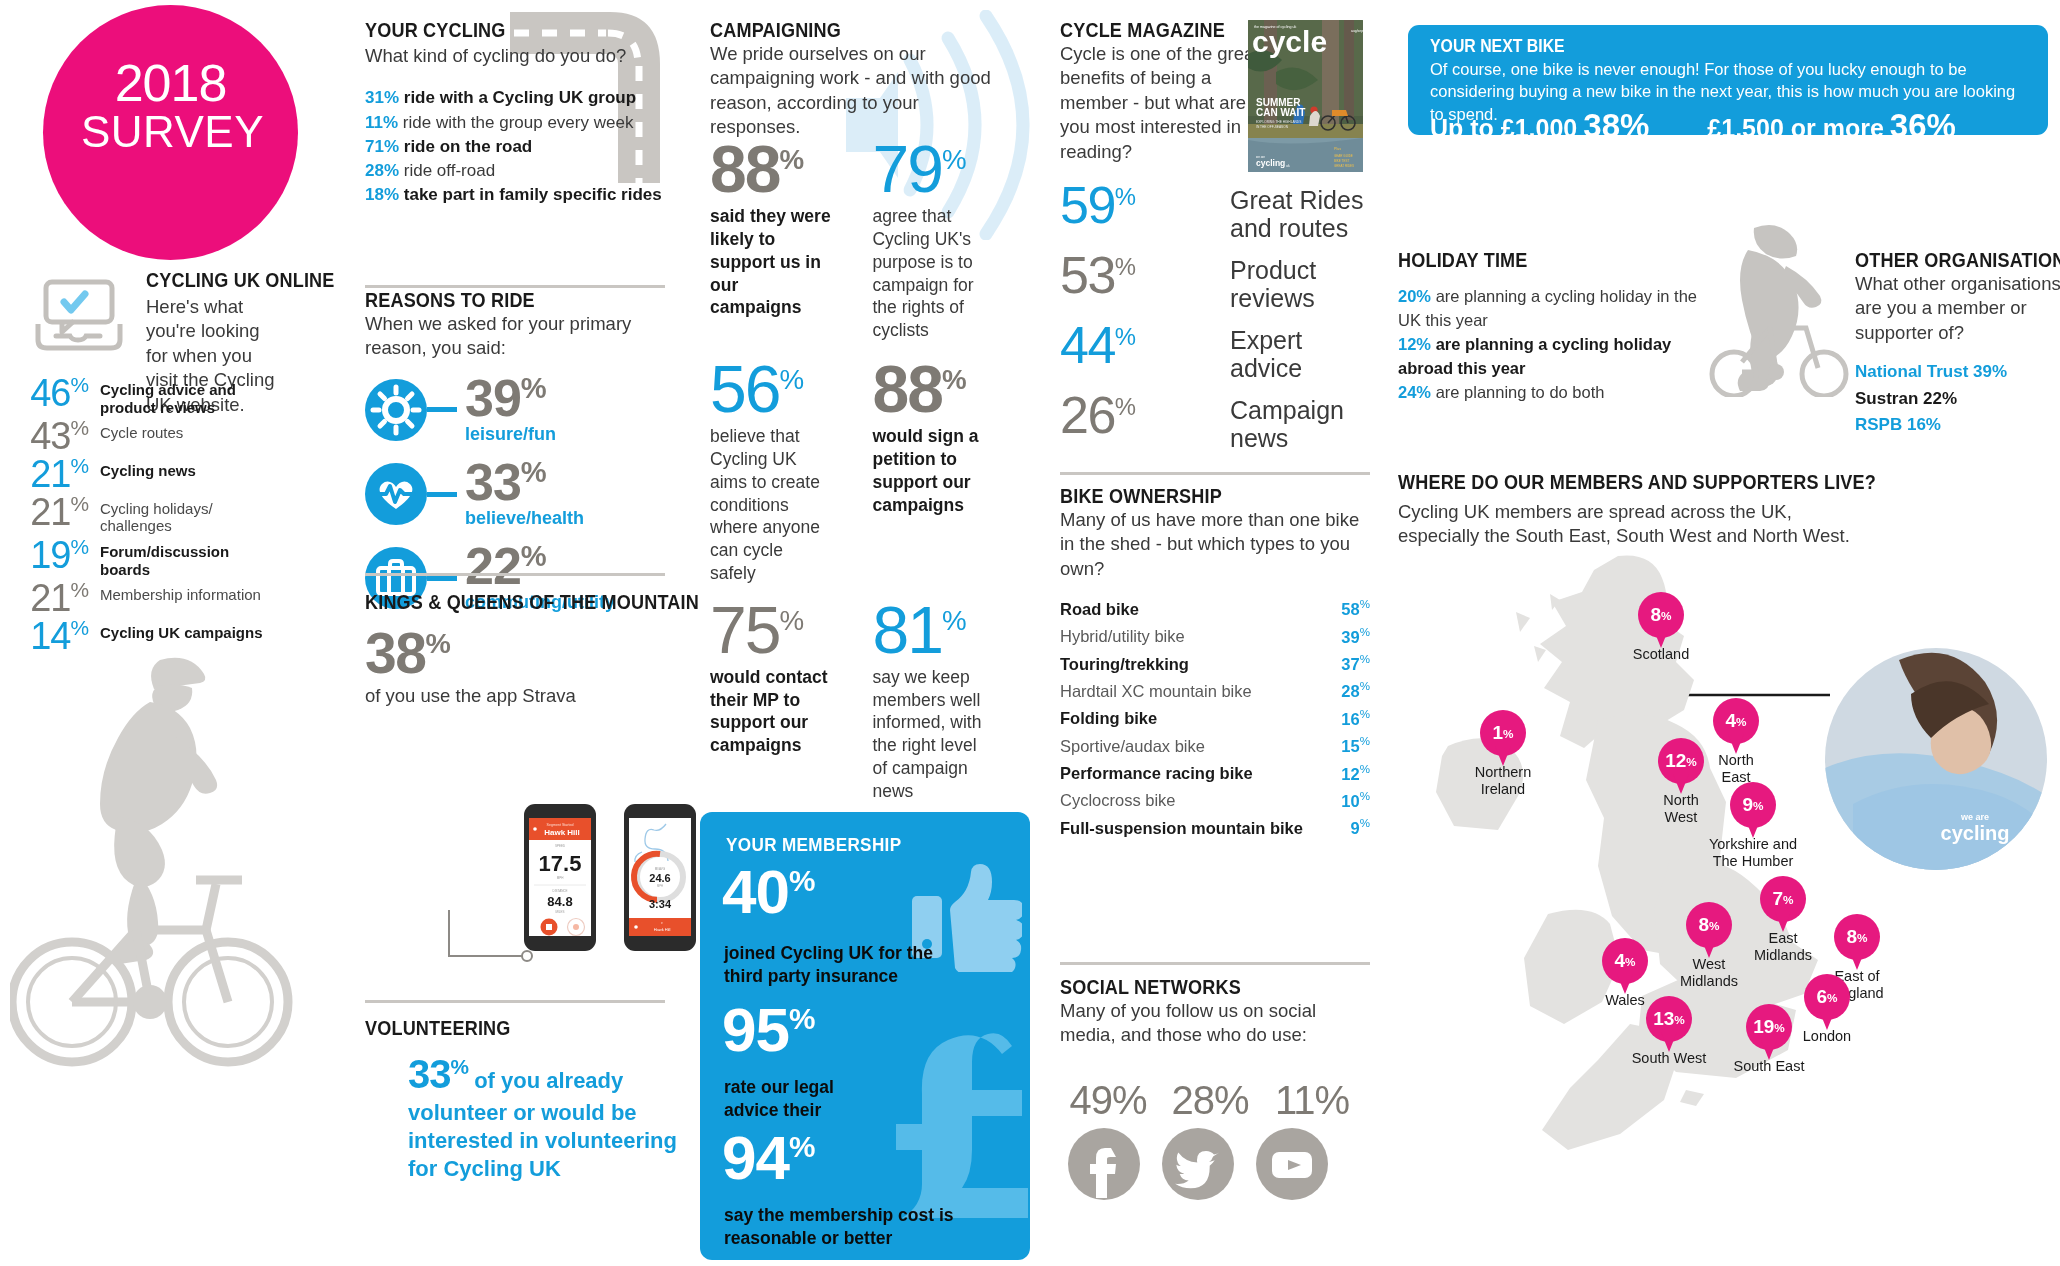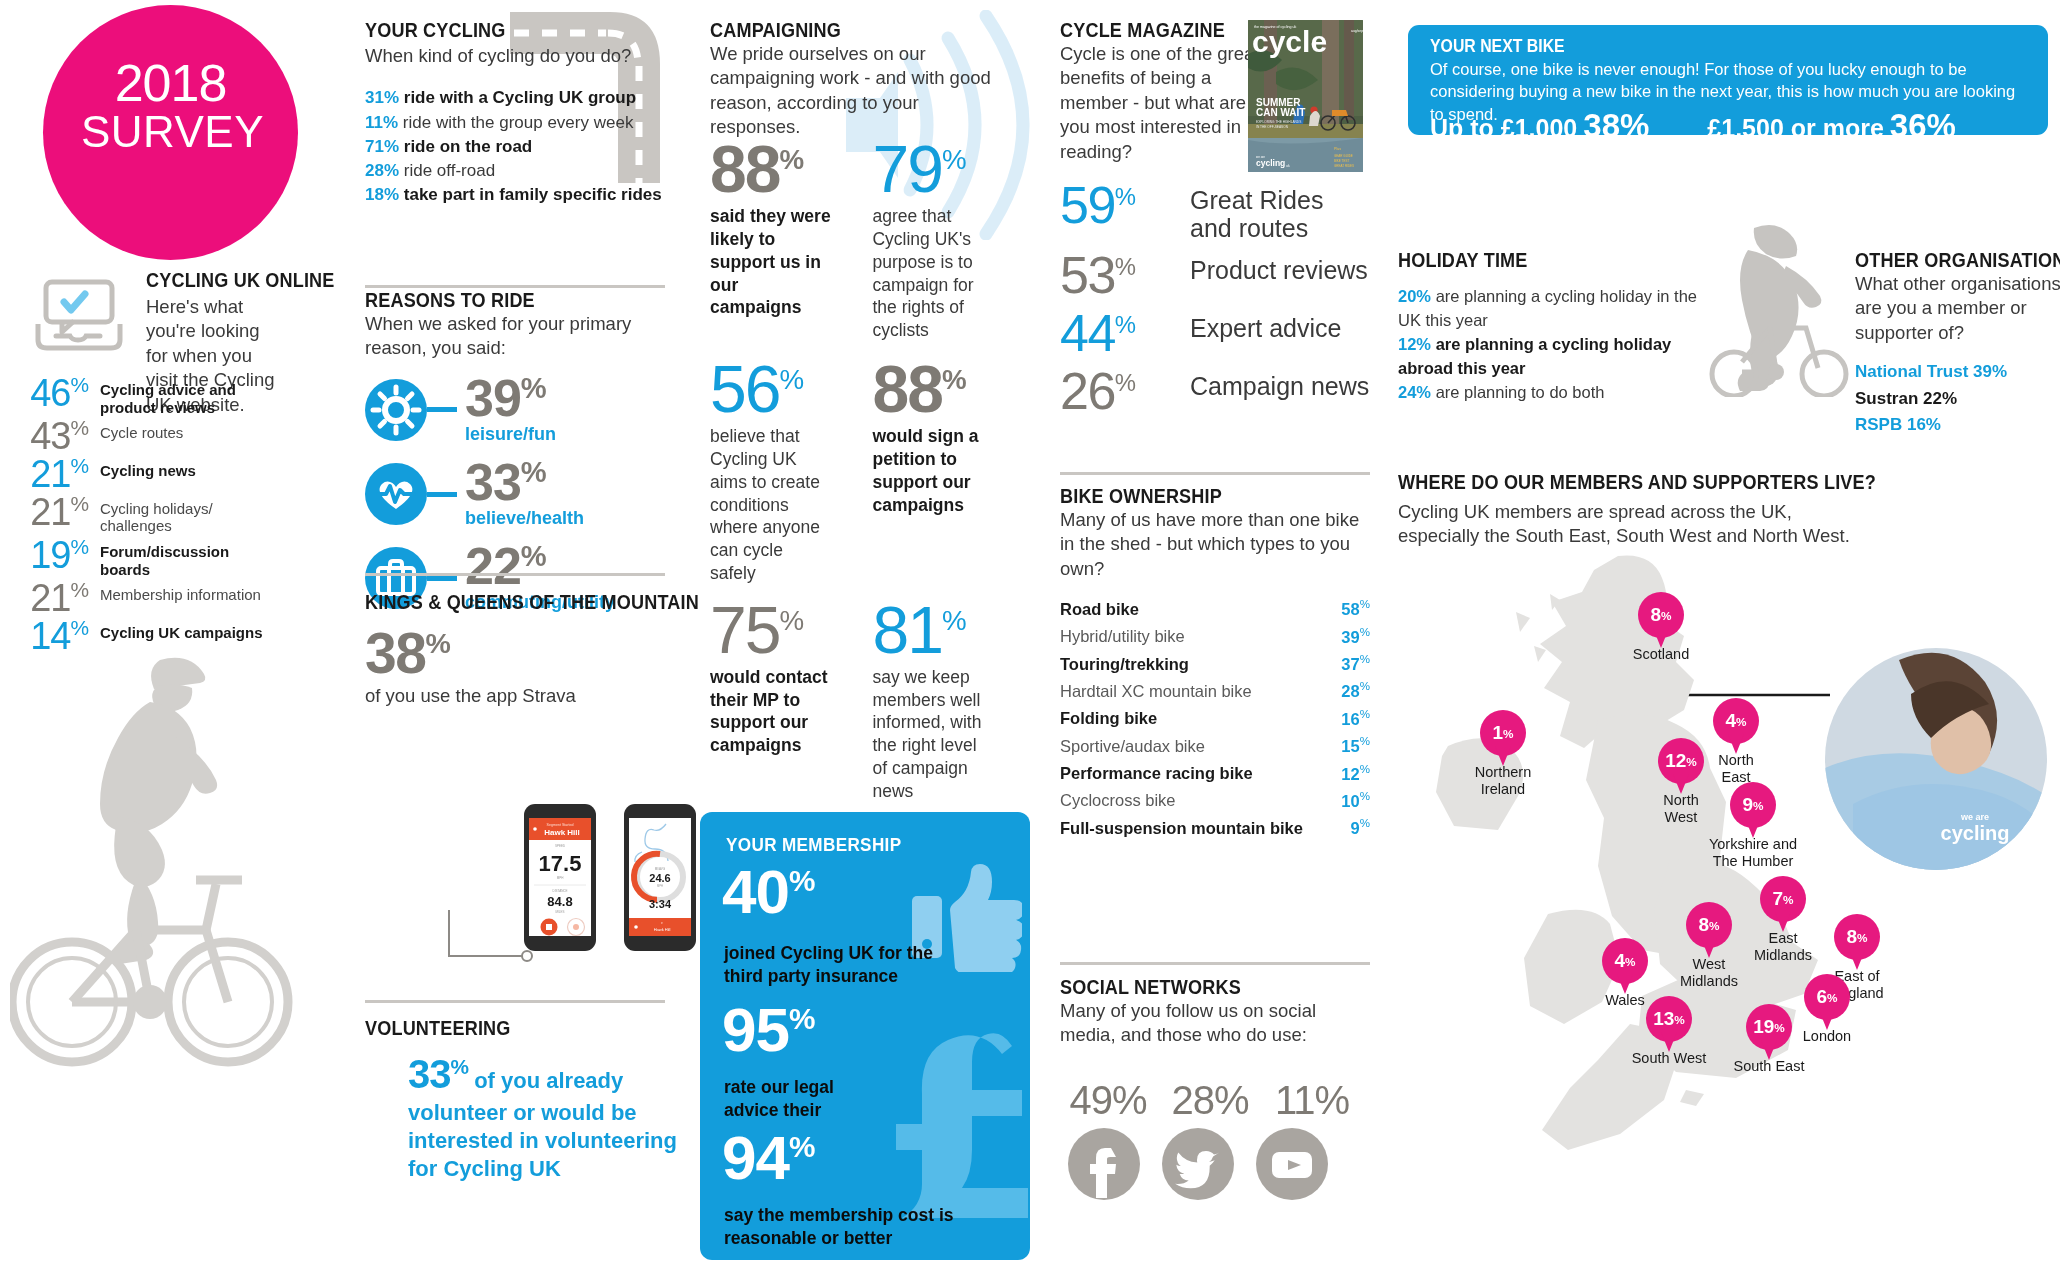--- a/index.html
+++ b/index.html
@@ -105,21 +105,21 @@
   .m-cap{ position:absolute; left:24px; font-size:17.5px; font-weight:bold;
           line-height:1.3; color:#0b0b0b; }
   #thumb{ position:absolute; right:8px; top:52px; width:112px; height:108px; }
   #poundbg{ position:absolute; right:-2px; bottom:-10px; width:150px; height:260px; }
 
   
   #cyclemag{ position:absolute; left:1060px; top:18px; width:200px; }
   #magcover{ position:absolute; left:1248px; top:20px; width:115px; height:152px;
      overflow:hidden; border-radius:1px; }
   #magrows{ position:absolute; left:1060px; top:182px; width:310px; }
-  .mag-row{ display:flex; align-items:flex-start; margin-bottom:10px; }
+  .mag-row{ display:flex; align-items:flex-start; margin-bottom:10px;gap:40px; }
   .mag-num{ font-size:52px; font-weight:normal; line-height:.92; letter-spacing:-1.5px;
             flex:0 0 130px; }
   .mag-num .pct-sm{ font-size:.46em; }
   .mag-lab{ font-size:25px; line-height:1.12; color:#3a3a3a; padding-top:4px; }
 
   #hr4{ position:absolute; left:1060px; top:472px; width:310px; }
   #bikeown{ position:absolute; left:1060px; top:484px; width:310px; }
   .bo-list{ margin-top:14px; }
   .bo-row{ display:flex; justify-content:space-between; align-items:baseline;
            font-size:16.5px; line-height:1.63; }
@@ -274,21 +274,21 @@
     <path d="M4 25 L96 25"></path>
   </g>
   <g stroke="#fff" stroke-width="7" stroke-dasharray="15 13">
     <path d="M129 58 L129 175"></path>
   </g>
   <path d="M98 25 q30 0 30 32" fill="none" stroke="#fff" stroke-width="7" stroke-dasharray="15 13"></path>
 </svg>
 
 <div id="yourcycling">
   <div class="cond-head">YOUR CYCLING</div>
-  <div class="body-txt sub">When kind of cycling do you do?</div>
+  <div class="body-txt sub">What kind of cycling do you do?</div>
   <div class="yc-list">
     <div class="yc-row"><b>31%</b> <span class="t b">ride with a Cycling UK group</span></div>
     <div class="yc-row"><b>11%</b> <span class="t n">ride with the group every week</span></div>
     <div class="yc-row"><b>71%</b> <span class="t b">ride on the road</span></div>
     <div class="yc-row"><b>28%</b> <span class="t n">ride off-road</span></div>
     <div class="yc-row"><b>18%</b> <span class="t b">take part in family specific rides</span></div>
   </div>
 </div>
 
 <div id="hr1" class="hr"></div>

